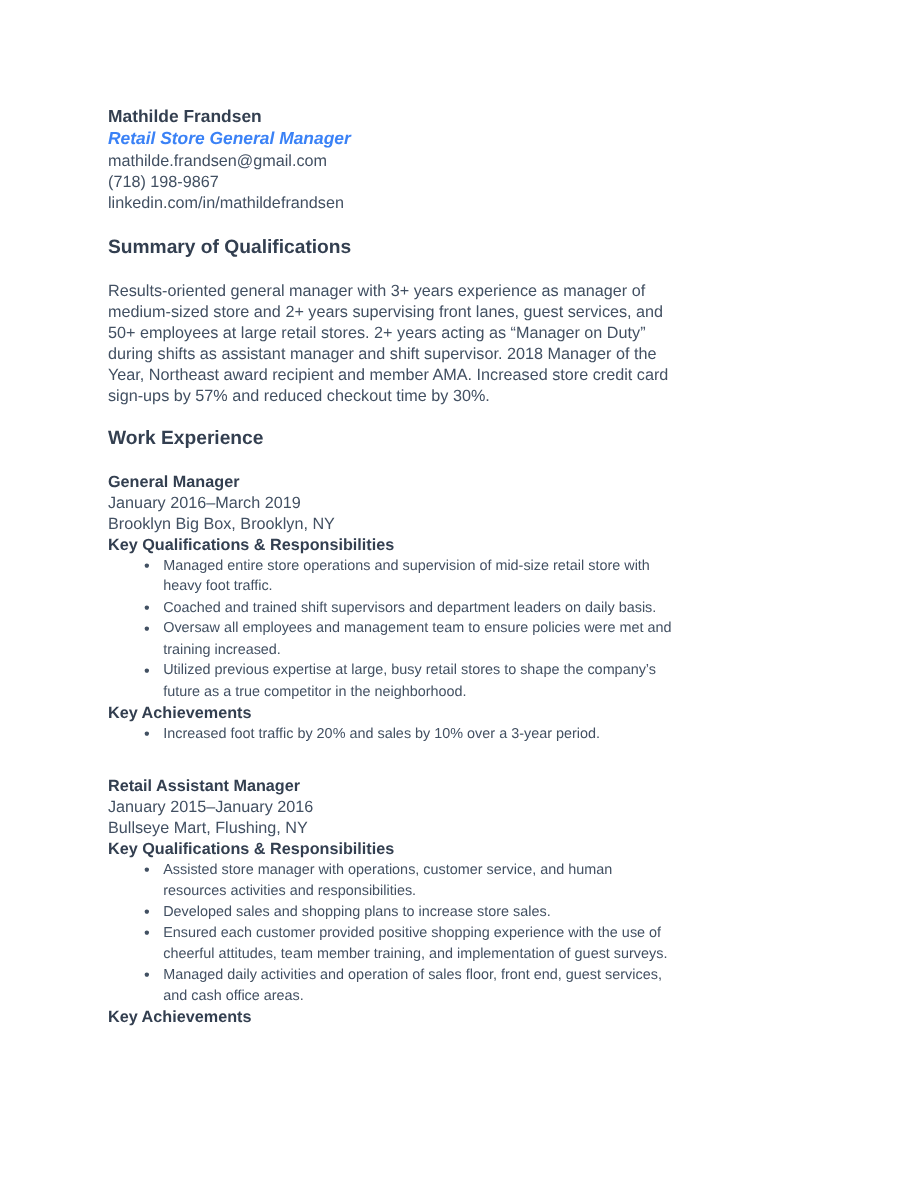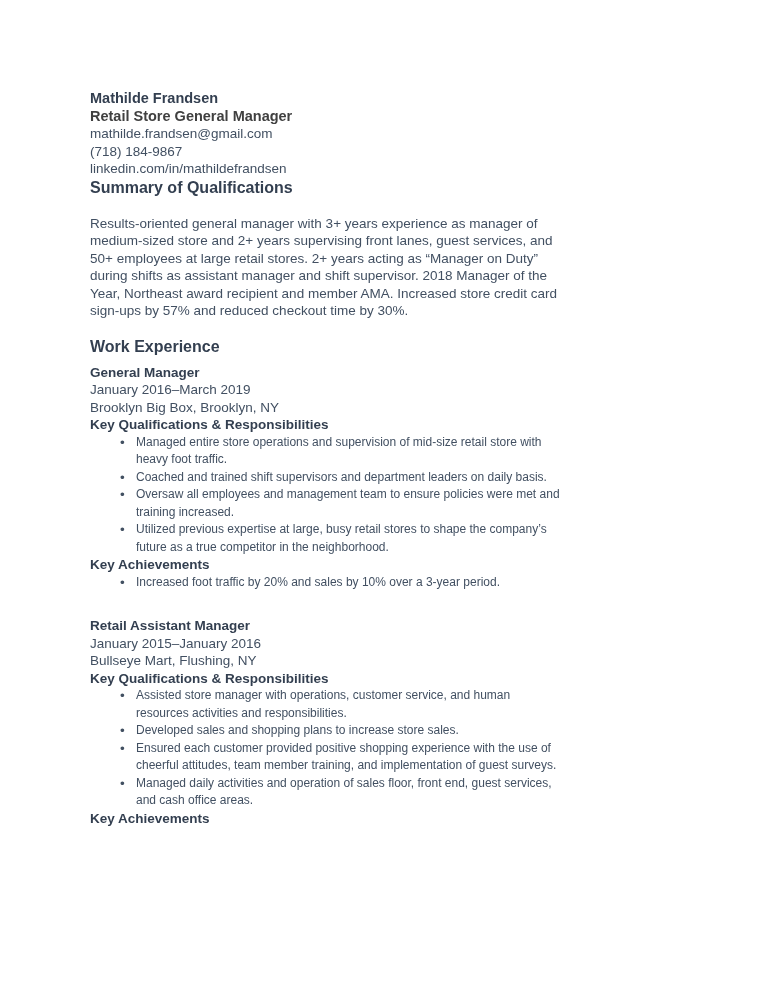--- a/index.html
+++ b/index.html
@@ -35,37 +35,38 @@
   .name {
     font-size: 14.5px;
     line-height: 17.5px;
     font-weight: bold;
     color: #333f50;
   }
   .job-title-line {
     font-size: 14.5px;
     line-height: 17.5px;
     font-weight: bold;
-    color: #404040;
+    font-style: italic;
+    color: #3b82f6;
   }
   h2.section-heading {
     font-size: 16px;
     line-height: 20px;
     font-weight: bold;
     color: #333f50;
     margin: 0;
   }
-  .summary-heading-wrap { }
+  .summary-heading-wrap { margin-top: 19px; }
   .summary-paragraph {
     font-size: 13.5px;
     line-height: 17.5px;
     margin: 17px 0 0 0;
   }
   .work-heading-wrap { margin-top: 17px; }
-  .job { margin-top: 7px; }
+  .job { margin-top: 17px; }
   .job + .job { margin-top: 26px; }
   ul.bullet-list {
     margin: 0;
     padding: 0;
     list-style: none;
   }
   ul.bullet-list li {
     position: relative;
     padding-left: 46px;
     font-size: 12px;
@@ -83,21 +84,21 @@
 </style>
 </head>
 <body>
 
 <div class="page">
 
   <header>
     <div class="name">Mathilde Frandsen</div>
     <div class="job-title-line">Retail Store General Manager</div>
     <div class="line">mathilde.frandsen@gmail.com</div>
-    <div class="line">(718) 184-9867</div>
+    <div class="line">(718) 198-9867</div>
     <div class="line">linkedin.com/in/mathildefrandsen</div>
   </header>
 
   <section>
     <div class="summary-heading-wrap">
       <h2 class="section-heading">Summary of Qualifications</h2>
     </div>
     <p class="summary-paragraph">Results-oriented general manager with 3+ years experience as manager of medium-sized store and 2+ years supervising front lanes, guest services, and 50+ employees at large retail stores. 2+ years acting as “Manager on Duty” during shifts as assistant manager and shift supervisor. 2018 Manager of the Year, Northeast award recipient and member AMA. Increased store credit card sign-ups by 57% and reduced checkout time by 30%.</p>
   </section>
 

